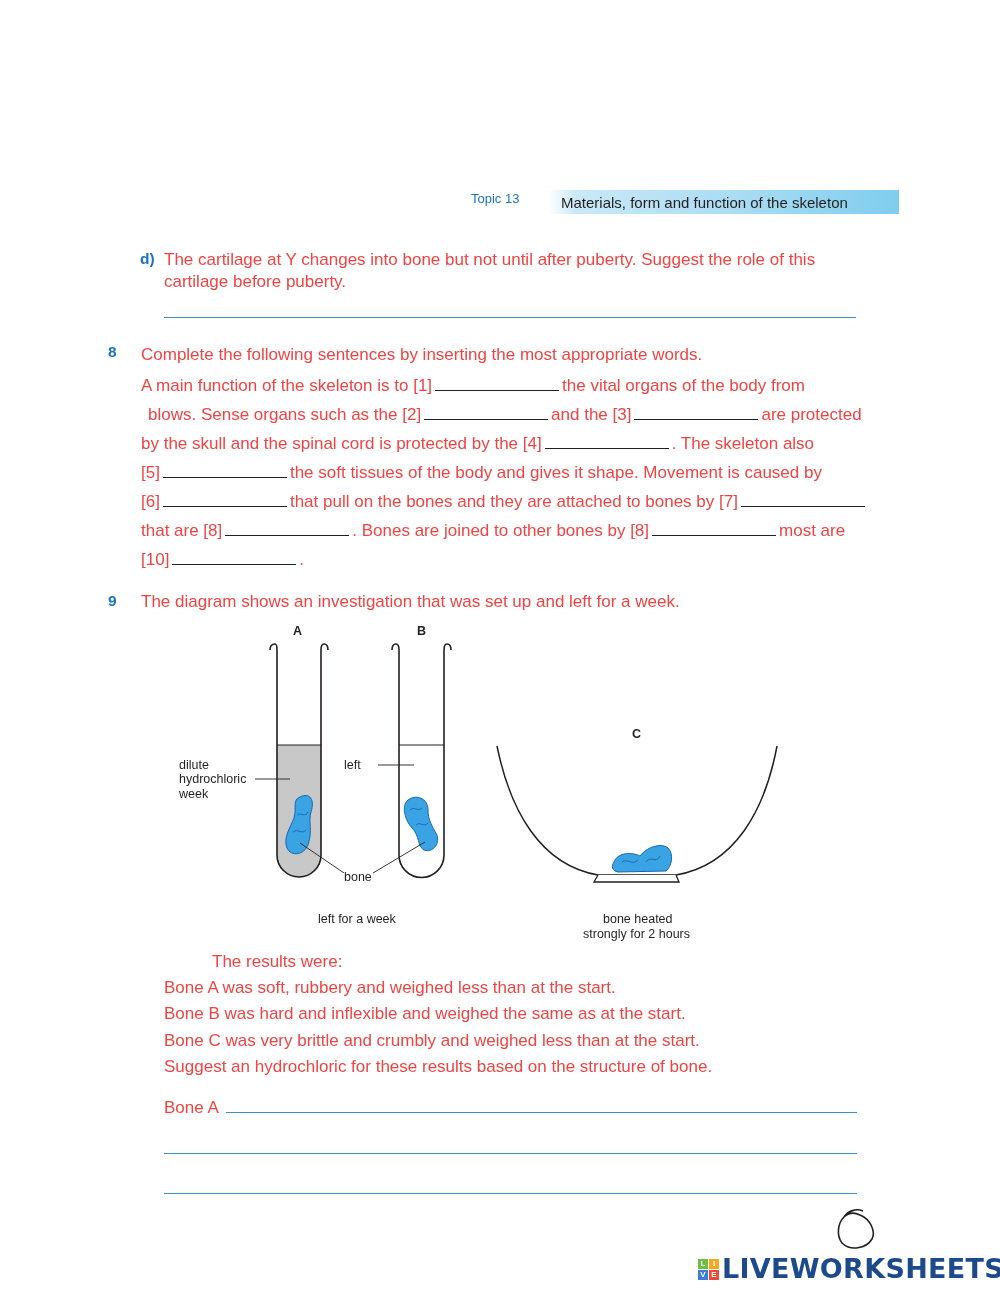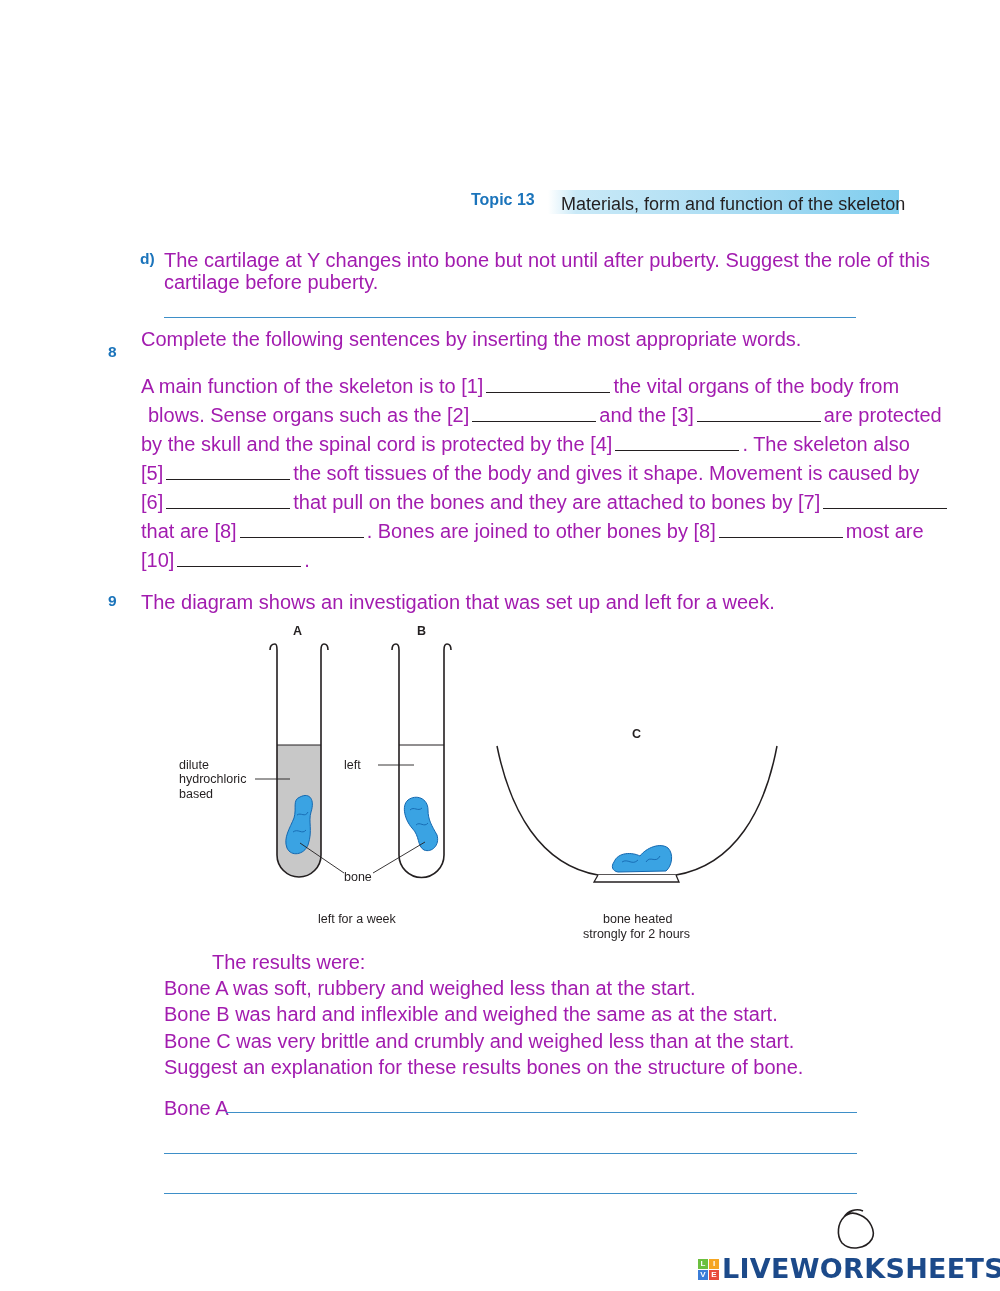--- a/index.html
+++ b/index.html
@@ -1,43 +1,43 @@
 <!DOCTYPE html>
 <html><head>
 <meta charset="utf-8">
 <style>
   html, body { margin:0; padding:0; background:#ffffff; }
   body { width:1000px; height:1291px; position:relative; overflow:hidden;
          font-family:"Liberation Sans", sans-serif; color:#231f20; }
   .abs { position:absolute; }
   .topic-bar { left:548px; top:190px; width:351px; height:24px;
     background:linear-gradient(90deg, rgba(200,232,248,0.0) 0%, #c9e9f7 8%, #a9dcf3 55%, #7fcdee 100%); }
-  .topic-num { left:471px; top:191px; font-size:16px; font-weight:bold; color:#1b74bb; }
-  .topic-title { left:561px; top:194px; font-size:18px; color:#231f20; }
-  .text { font-size:20px; line-height:20px; white-space:nowrap; color:#a21caf; }
+  .topic-num { left:471px; top:191px; font-size:13px; font-weight:normal; color:#1b74bb; }
+  .topic-title { left:561px; top:194px; font-size:15px; color:#231f20; }
+  .text { font-size:17px; line-height:20px; white-space:nowrap; color:#ef4444; }
   .qnum { font-size:15.5px; font-weight:bold; color:#1b74bb; }
   .blue-line { height:0; border-top:1.5px solid #3e8fc8; }
   .blank { display:inline-block; width:124px; border-bottom:1px solid #231f20; height:14px; vertical-align:baseline; margin:0 3px; }
   .diag-label { font-size:12.5px; color:#231f20; font-family:"Liberation Sans", sans-serif; }
   .logo-text { font-family:"DejaVu Sans", sans-serif; font-weight:bold; font-size:27px; color:#1c4a8a; letter-spacing:0.3px; }
 </style>
 </head>
 <body>
 
 <div class="abs topic-bar"></div>
 <div class="abs topic-num">Topic 13</div>
 <div class="abs topic-title">Materials, form and function of the skeleton</div>
 
 <div class="abs qnum" style="left:140px; top:250px;">d)</div>
 <div class="abs text" style="left:164px; top:250px;">The cartilage at Y changes into bone but not until after puberty. Suggest the role of this</div>
 <div class="abs text" style="left:164px; top:272px;">cartilage before puberty.</div>
 <div class="abs blue-line" style="left:164px; top:317px; width:692px;"></div>
 
 <div class="abs qnum" style="left:108px; top:343px;">8</div>
-<div class="abs text" style="left:141px; top:329px;">Complete the following sentences by inserting the most appropriate words.</div>
+<div class="abs text" style="left:141px; top:345px;">Complete the following sentences by inserting the most appropriate words.</div>
 
 <div class="abs text" style="left:141px; top:376px;">
   <span>A main function of the skeleton is to [1]</span><span class="blank"></span><span>the vital organs of the body from</span>
 </div>
 <div class="abs text" style="left:141px; top:405px;margin-left:7px;">
   <span>blows. Sense organs such as the [2]</span><span class="blank"></span><span>and the [3]</span><span class="blank"></span><span>are protected</span>
 </div>
 <div class="abs text" style="left:141px; top:434px;">
   <span>by the skull and the spinal cord is protected by the [4]</span><span class="blank"></span><span>. The skeleton also</span>
 </div>
@@ -85,32 +85,32 @@
     <path d="M614,862 C618,852 632,852 640,856 C646,848 660,842 668,848 C674,854 672,866 666,871 L618,872 C612,871 611,866 614,862 Z" fill="#3aa3e3" stroke="#1468b0" stroke-width="1"></path>
     <path d="M622,862 C628,858 632,866 638,860 M646,862 C650,855 656,864 660,856" fill="none" stroke="#1468b0" stroke-width="0.9"></path>
   </g>
 </svg>
 
 <div class="abs diag-label" style="left:293px; top:624px; font-weight:bold;">A</div>
 <div class="abs diag-label" style="left:417px; top:624px; font-weight:bold;">B</div>
 <div class="abs diag-label" style="left:632px; top:727px; font-weight:bold;">C</div>
 <div class="abs diag-label" style="left:179px; top:758px;">dilute</div>
 <div class="abs diag-label" style="left:179px; top:772px;">hydrochloric</div>
-<div class="abs diag-label" style="left:179px; top:787px;">based</div>
+<div class="abs diag-label" style="left:179px; top:787px;">week</div>
 <div class="abs diag-label" style="left:344px; top:758px;">left</div>
 <div class="abs diag-label" style="left:344px; top:870px;">bone</div>
 <div class="abs diag-label" style="left:318px; top:912px;">left for a week</div>
 <div class="abs diag-label" style="left:603px; top:912px;">bone heated</div>
 <div class="abs diag-label" style="left:583px; top:927px;">strongly for 2 hours</div>
 
 <div class="abs text" style="left:164px; top:952px;margin-left:48px;">The results were:</div>
 <div class="abs text" style="left:164px; top:978px;">Bone A was soft, rubbery and weighed less than at the start.</div>
 <div class="abs text" style="left:164px; top:1004px;">Bone B was hard and inflexible and weighed the same as at the start.</div>
 <div class="abs text" style="left:164px; top:1031px;">Bone C was very brittle and crumbly and weighed less than at the start.</div>
-<div class="abs text" style="left:164px; top:1057px;">Suggest an explanation for these results bones on the structure of bone.</div>
+<div class="abs text" style="left:164px; top:1057px;">Suggest an hydrochloric for these results based on the structure of bone.</div>
 
 <div class="abs text" style="left:164px; top:1098px;">Bone A</div>
 <div class="abs blue-line" style="left:226px; top:1112px; width:631px;"></div>
 <div class="abs blue-line" style="left:164px; top:1153px; width:693px;"></div>
 <div class="abs blue-line" style="left:164px; top:1193px; width:693px;"></div>
 
 <svg class="abs" style="left:830px; top:1205px;" width="50" height="48">
   <path d="M14,12 C8,18 6,30 12,38 C20,46 36,44 42,34 C46,26 40,14 30,10 C24,7 18,8 14,12 M14,12 C18,6 26,3 33,6" fill="none" stroke="#231f20" stroke-width="1.6"></path>
 </svg>
 

